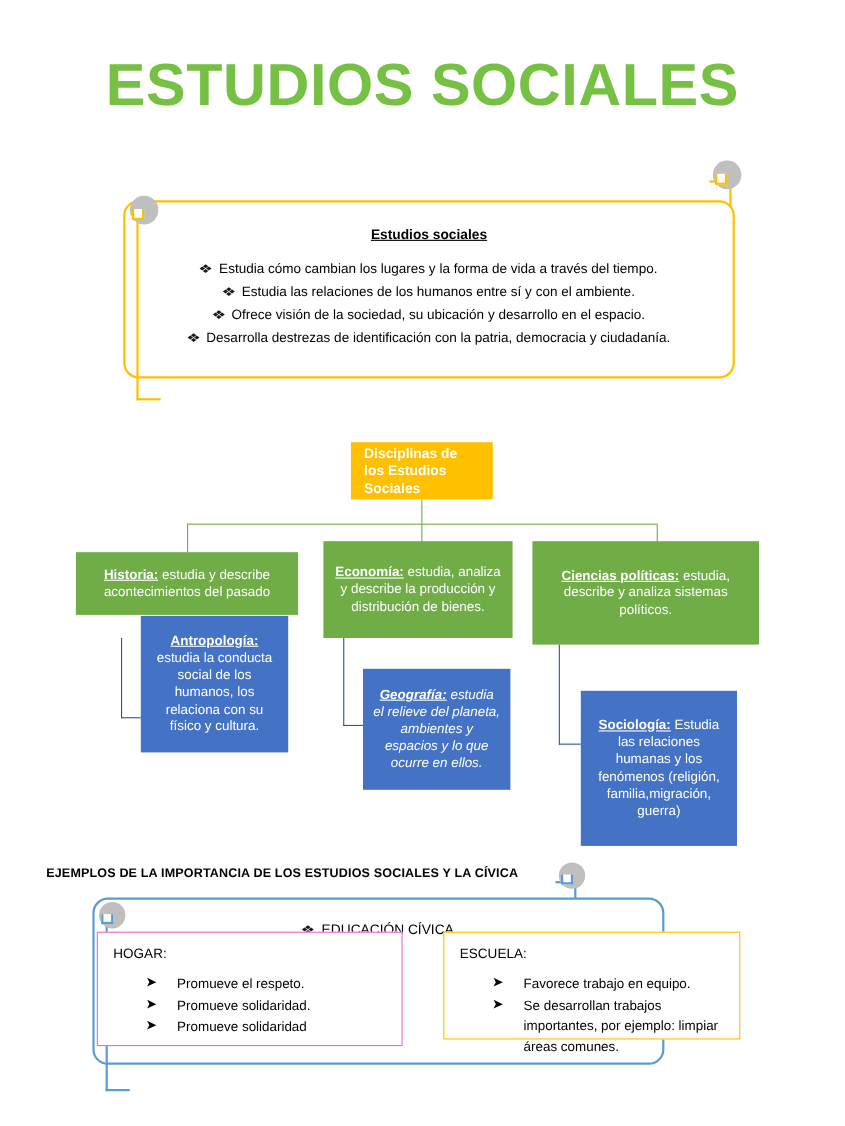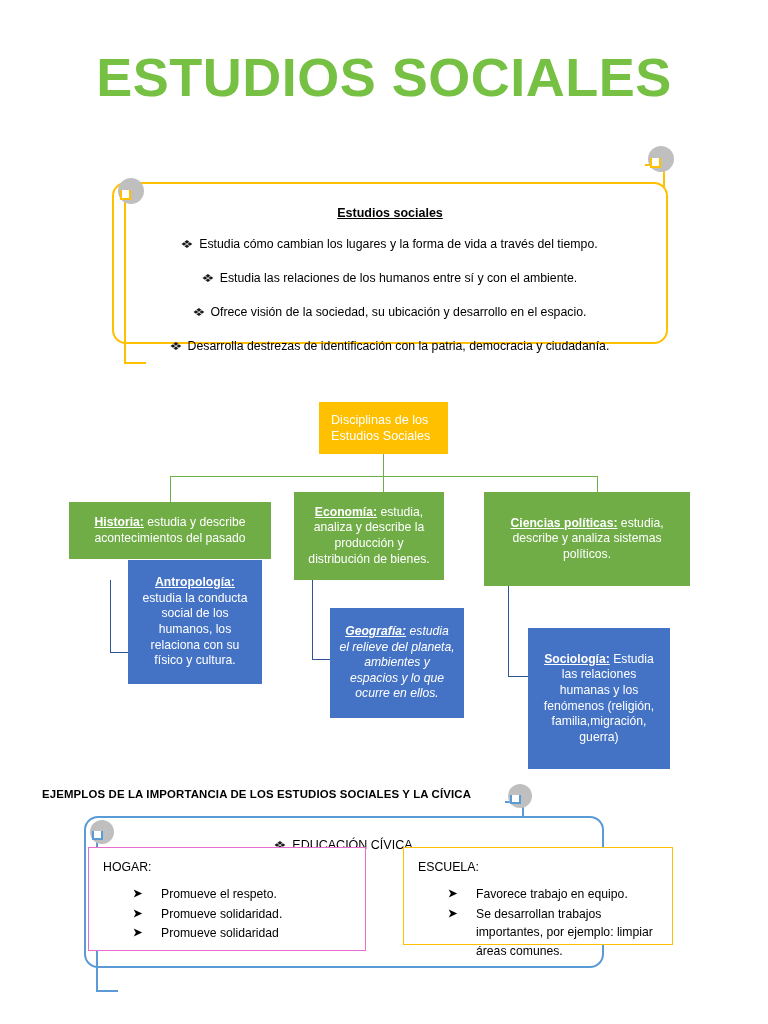--- a/index.html
+++ b/index.html
@@ -53,21 +53,20 @@
     font-size: 12.5px;
     font-weight: bold;
     text-decoration: underline;
     margin-bottom: 14px;
   }
   .scroll-line {
     text-align: center;
     font-size: 12.3px;
     line-height: 1.72;
     white-space: nowrap;
-    margin-top: 13px;
   }
   .bullet-glyph {
     font-size: 11px;
     margin-right: 7px;
     display: inline-block;
     transform: scaleX(1.35);
     color: #1a1a1a;
   }
   
   .curl {
@@ -128,21 +127,21 @@
     box-sizing: border-box;
     display: flex;
     align-items: center;
     justify-content: center;
     text-align: center;
     color: #ffffff;
     line-height: 1.28;
   }
   .node-root {
     background: #FFC000;
-    font-weight: normal;
+    font-weight: bold;
     font-size: 12.6px;
     text-align: left;
     justify-content: flex-start;
     padding: 0 12px;
   }
   .node-green {
     background: #70AD47;
     font-size: 12.2px;
     padding: 6px 9px;
   }
@@ -293,21 +292,21 @@
 <div class="conn-v" style="left:383px; top:454px; height:22px;"></div>
 <div class="conn-h" style="left:170px; top:476px; width:427px;"></div>
 <div class="conn-v" style="left:170px; top:476px; height:26px;"></div>
 <div class="conn-v" style="left:383px; top:476px; height:26px;"></div>
 <div class="conn-v" style="left:597px; top:476px; height:26px;"></div>
 
 <div class="node node-green" style="left:69px; top:502px; width:202px; height:57px;">
   <span><span class="lead">Historia:</span><span> estudia y describe acontecimientos del pasado</span></span>
 </div>
 
-<div class="node node-green" style="left:294px; top:492px; width:150px; height:88px;">
+<div class="node node-green" style="left:294px; top:492px; width:172px; height:88px;">
   <span><span class="lead">Economía:</span><span> estudia, analiza y describe la producción y distribución de bienes.</span></span>
 </div>
 
 <div class="node node-green" style="left:484px; top:492px; width:206px; height:94px;">
   <span><span class="lead">Ciencias políticas:</span><span> estudia, describe y analiza sistemas políticos.</span></span>
 </div>
 
 <div class="bconn-v" style="left:110px; top:580px; height:73px;"></div>
 <div class="bconn-h" style="left:110px; top:652px; width:18px;"></div>
 

